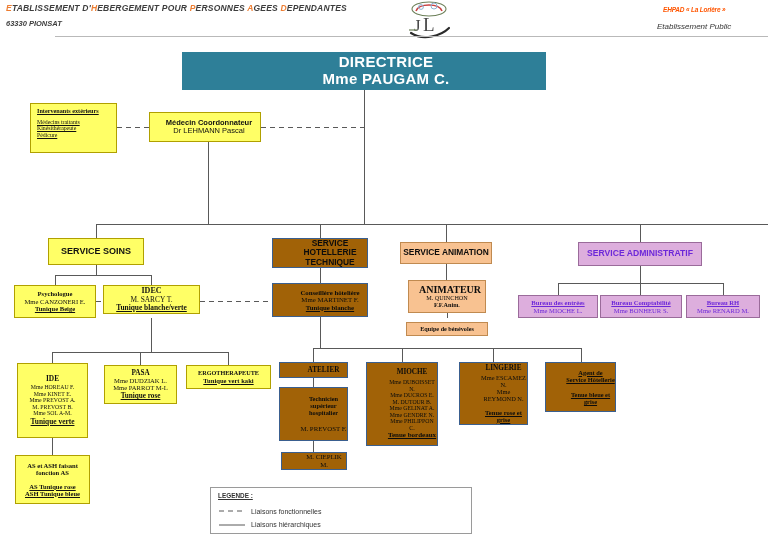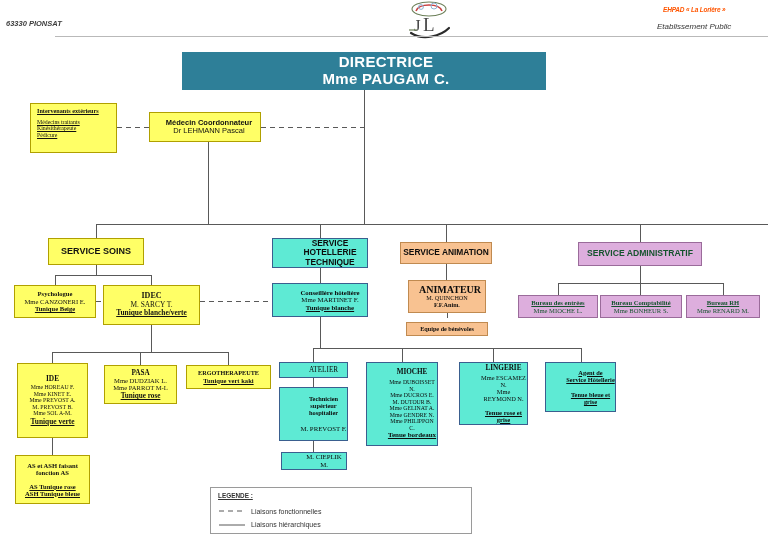--- a/index.html
+++ b/index.html
@@ -45,23 +45,23 @@
     box-sizing:border-box;
     border:1px solid #7a7a7a;
     text-align:center;
     display:flex;flex-direction:column;justify-content:center;align-items:center;
     line-height:1.12;
     overflow:hidden;
   }
   .box .ln{display:block;width:100%;}
 
   .yellow{background:#ffff66;border-color:#b0a000;color:#111;}
-  .blue  {background:#5eead4;border-color:#3a5f8f;color:#0c0c0c;padding-left:20px;}
+  .blue  {background:#a16207;border-color:#3a5f8f;color:#0c0c0c;padding-left:20px;}
   .orange{background:#f8c291;border-color:#c08a50;color:#0c0c0c;}
-  .purple{background:#ddaedd;border-color:#9a6b9a;color:#14532d;align-items:center;}
+  .purple{background:#ddaedd;border-color:#9a6b9a;color:#6d28d9;align-items:center;}
   .teal  {background:#2e7f98;border-color:#2e7f98;color:#ffffff;}
 
   .serif{font-family:"Liberation Serif", serif;}
   .sans {font-family:"Liberation Sans", sans-serif;}
 
   
   #director{left:182px;top:52px;width:364px;height:38px;padding-left:44px;}
   #director .ln{font-size:15px;font-weight:bold;letter-spacing:.3px;}
 
   
@@ -83,21 +83,21 @@
   #svc-anim .ln{font-size:8.4px;font-weight:bold;}
   #svc-admin{left:578px;top:242px;width:124px;height:24px;}
   #svc-admin .ln{font-size:8.6px;font-weight:bold;}
 
   
   #psycho{left:14px;top:285px;width:82px;height:33px;}
   #psycho .l1{font-size:6.6px;font-weight:bold;}
   #psycho .l2{font-size:6.6px;}
   #psycho .l3{font-size:6.6px;font-weight:bold;text-decoration:underline;}
 
-  #idec{left:103px;top:285px;width:97px;height:40px;}
+  #idec{left:103px;top:285px;width:97px;height:29px;}
   #idec .l1{font-size:8px;font-weight:bold;}
   #idec .l2{font-size:7.4px;}
   #idec .l3{font-size:7.4px;font-weight:bold;text-decoration:underline;}
 
   #conseil{left:272px;top:283px;width:96px;height:34px;}
   #conseil .l1{font-size:6.8px;font-weight:bold;}
   #conseil .l2{font-size:6.8px;}
   #conseil .l3{font-size:6.8px;font-weight:bold;text-decoration:underline;}
 
   #animateur{left:408px;top:280px;width:78px;height:33px;}
@@ -127,21 +127,21 @@
   #pasa{left:104px;top:365px;width:73px;height:39px;}
   #pasa .t{font-size:7.2px;font-weight:bold;}
   #pasa .n{font-size:6.6px;display:block;}
   #pasa .b{font-size:7.2px;font-weight:bold;text-decoration:underline;margin-top:1px;}
 
   #ergo{left:186px;top:365px;width:85px;height:24px;}
   #ergo .l1{font-size:6.2px;font-weight:bold;}
   #ergo .l2{font-size:6.6px;font-weight:bold;text-decoration:underline;}
 
   #atelier{left:279px;top:362px;width:69px;height:16px;}
-  #atelier .ln{font-size:7.2px;font-weight:normal;}
+  #atelier .ln{font-size:7.2px;font-weight:bold;}
   #tech{left:279px;top:387px;width:69px;height:54px;}
   #tech .t{font-size:6.4px;font-weight:bold;display:block;}
   #tech .n{font-size:6.8px;display:block;margin-top:9px;}
   #cieplik{left:281px;top:452px;width:66px;height:18px;}
   #cieplik .ln{font-size:6.8px;}
 
   #cuisine{left:366px;top:362px;width:72px;height:84px;}
   #cuisine .t{font-size:7.2px;font-weight:bold;margin-bottom:3px;}
   #cuisine .n{font-size:5.8px;display:block;}
   #cuisine .b{font-size:7px;font-weight:bold;text-decoration:underline;margin-top:1px;}
@@ -164,20 +164,23 @@
     text-decoration:underline;color:#333;}
   #legend .r1{position:absolute;left:40px;top:20px;font-size:7px;color:#333;}
   #legend .r2{position:absolute;left:40px;top:33px;font-size:7px;color:#333;}
   #legend svg{position:absolute;left:0;top:0;}
 </style>
 </head>
 <body>
 
 <div id="root">
 
+  <div class="hdr-line1">
+    <span class="cap">E</span><span>TABLISSEMENT D'</span><span class="cap">H</span><span>EBERGEMENT POUR </span><span class="cap">P</span><span>ERSONNES </span><span class="cap">A</span><span>GEES </span><span class="cap">D</span><span>EPENDANTES</span>
+  </div>
   <div class="hdr-line2">63330 PIONSAT</div>
 
   <div id="logo">
     <svg width="52" height="40" viewBox="0 0 52 40">
       <ellipse cx="26" cy="9" rx="17" ry="7" fill="none" stroke="#6b7f57" stroke-width="1.1"></ellipse>
       <path d="M13 11 C16 3 36 3 39 11" fill="none" stroke="#c94040" stroke-width="1.6"></path>
       <circle cx="18" cy="7" r="2.4" fill="none" stroke="#8ab3d6" stroke-width="1"></circle>
       <circle cx="31" cy="6" r="3" fill="none" stroke="#8ab3d6" stroke-width="1"></circle>
       <text x="11" y="31" font-family="Liberation Serif, serif" font-size="17" fill="#4a4a4a">J</text>
       <text x="20" y="31" font-family="Liberation Serif, serif" font-size="19" fill="#4a4a4a">L</text>

